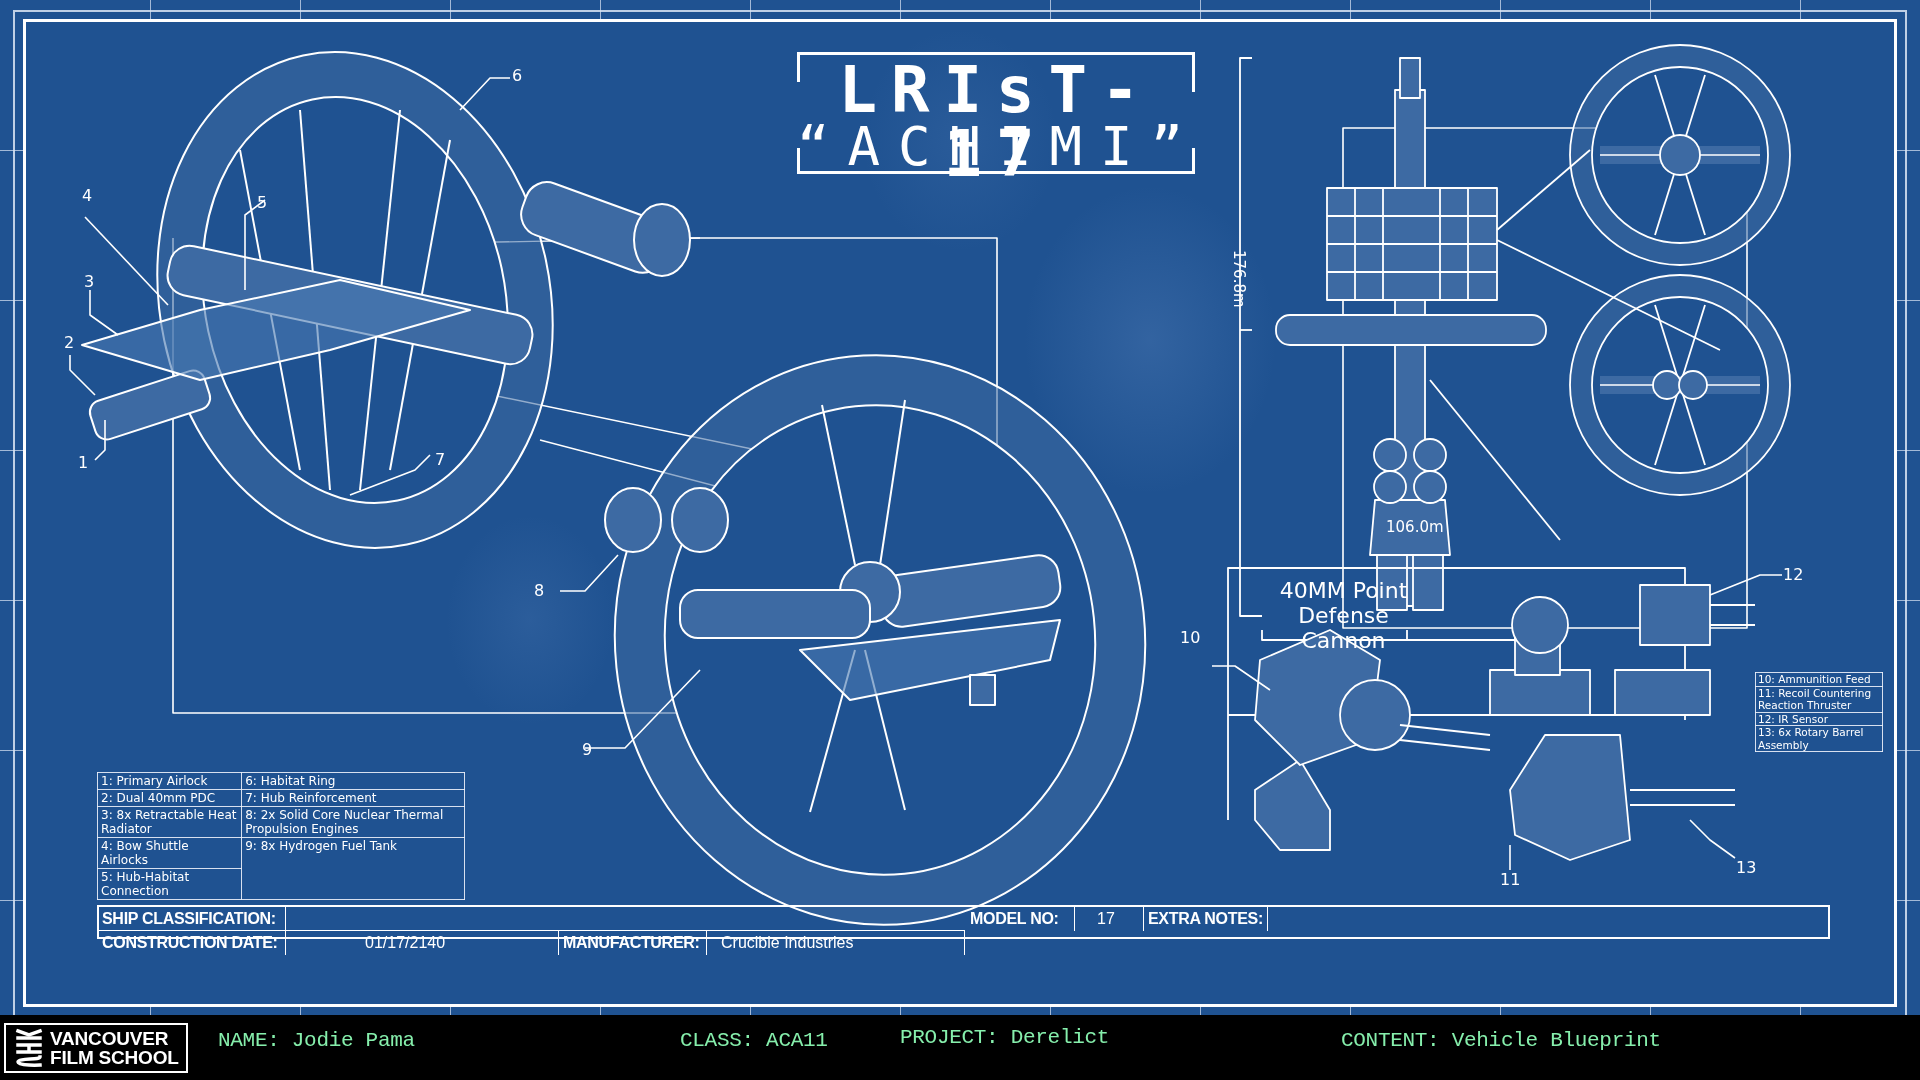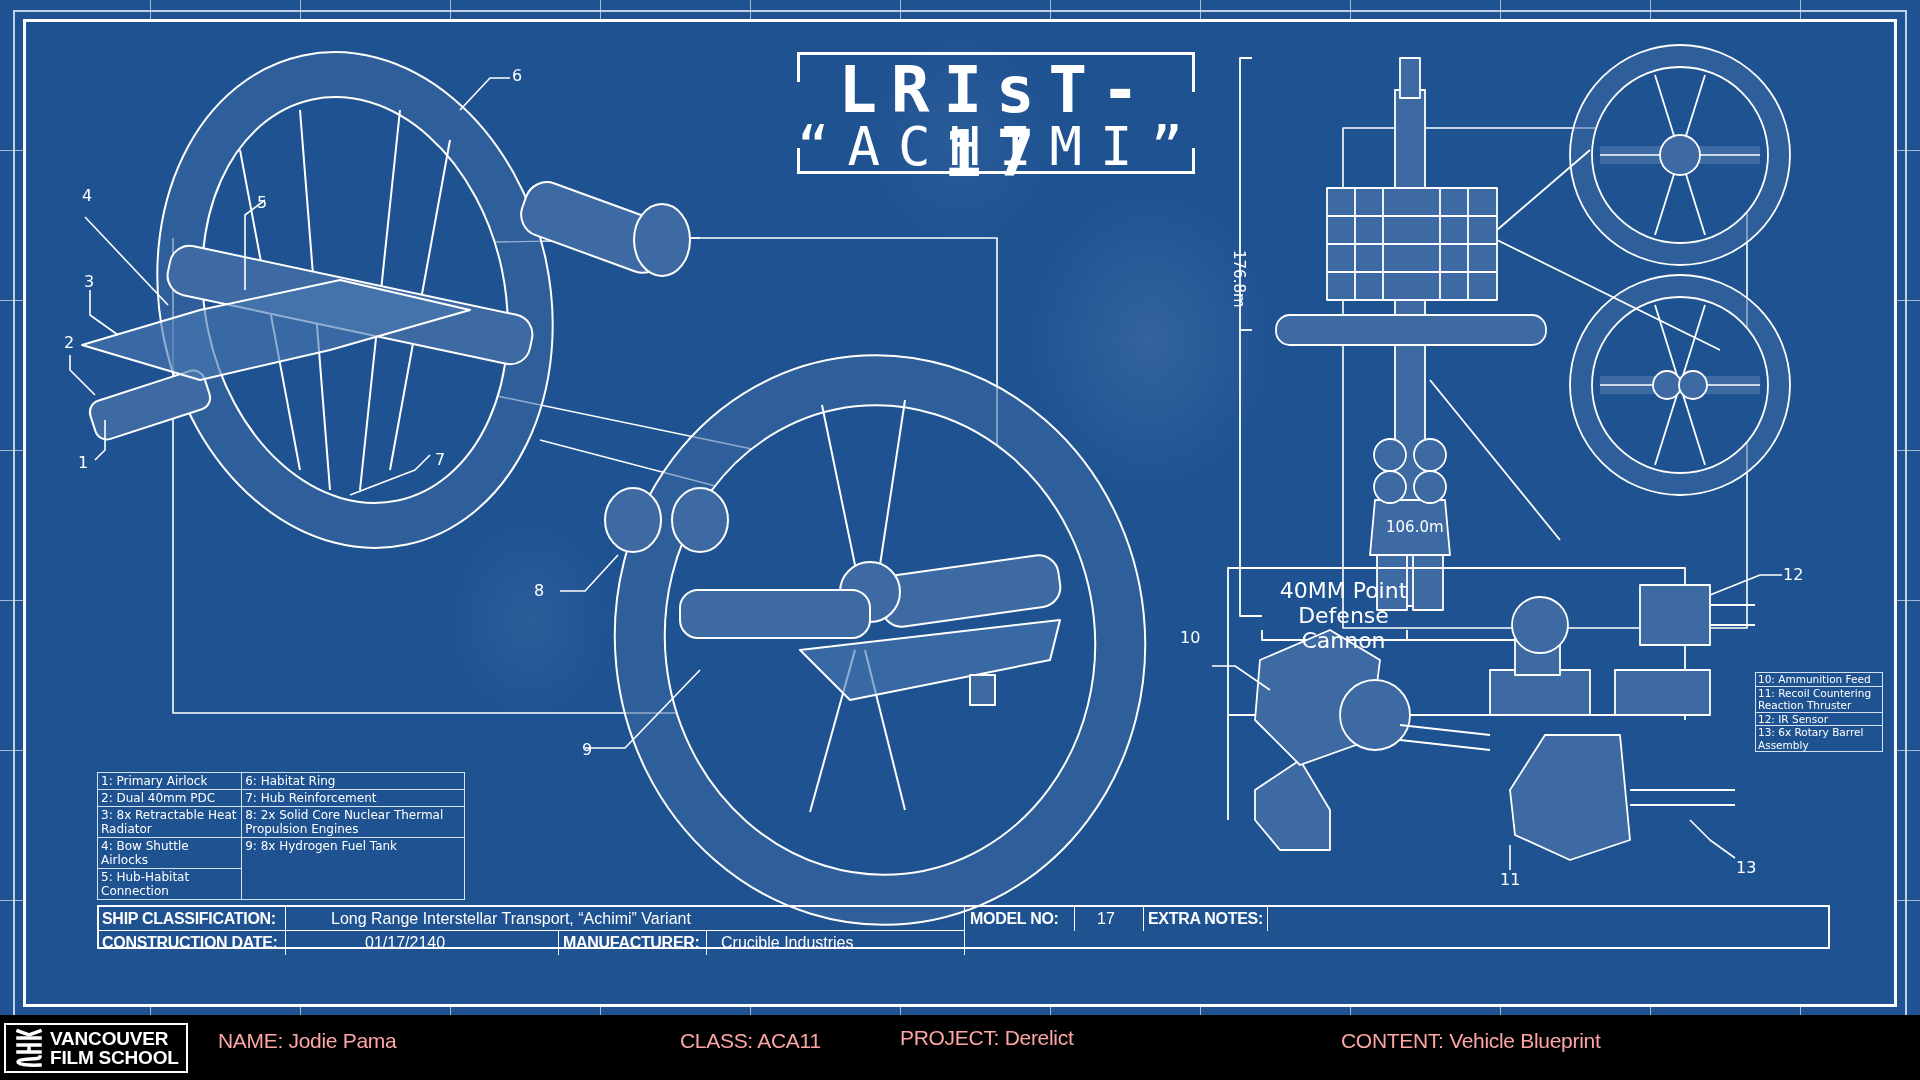--- a/index.html
+++ b/index.html
@@ -78,21 +78,21 @@
     border-collapse:collapse; font-size:12px;
     font-family:"DejaVu Sans", sans-serif;
   }
   table.legend td {
     border:1.5px solid rgba(235,240,250,0.9); padding:1px 3px; vertical-align:top;
     line-height:14px; color:#fff;
   }
 
   
   .info {
-    position:absolute; left:97px; top:905px; width:1733px; height:44px;
+    position:absolute; left:97px; top:905px; width:1733px; height:34px;
     border:2px solid #fff; box-sizing:border-box;
     font-family:"Liberation Sans", sans-serif; font-size:16px;
   }
   .info .cell {
     position:absolute; box-sizing:border-box; height:24px; line-height:23px;
     border-right:1.5px solid #fff; padding-left:3px; white-space:nowrap;
   }
   .info .hdr { font-weight:bold; letter-spacing:-0.3px; }
   .info .rowline { position:absolute; left:0; top:23px; height:0; border-top:1.5px solid #fff; }
 
@@ -120,22 +120,23 @@
     display:flex; align-items:center;
   }
   .vfs-mark {
     width:30px; height:40px; margin-left:8px; position:relative;
   }
   .vfs-text {
     font-family:"Liberation Sans", sans-serif; font-weight:bold; font-size:19px;
     line-height:19px; margin-left:6px; letter-spacing:-0.2px;
   }
   .foot-item {
-    position:absolute; top:14px; font-size:21px; line-height:24px; color:#fca5a5; white-space:nowrap;
+    position:absolute; top:14px; font-size:21px; line-height:24px; color:#86efac; white-space:nowrap;
     letter-spacing:-0.3px;
+    font-family:Liberation Mono, monospace;
   }
 </style>
 </head>
 <body>
 
 <div class="sheet">
   <div class="ticks-top"></div>
   <div class="ticks-bottom"></div>
   <div class="ticks-left"></div>
   <div class="ticks-right"></div>
@@ -346,21 +347,20 @@
     <tr>
           <td>13: 6x Rotary Barrel Assembly</td>
         </tr>
   </tbody>
     </table>
 
   <div class="info">
     <div class="rowline" style="width:866px;"></div>
 
     <div class="cell hdr" style="left:0;top:0;width:187px;">SHIP CLASSIFICATION:</div>
-    <div class="cell" style="left:187px;top:0;width:679px;padding-left:45px;">Long Range Interstellar Transport, “Achimi” Variant</div>
     <div class="cell hdr" style="left:866px;top:0;width:110px;padding-left:5px;">MODEL NO:</div>
     <div class="cell" style="left:976px;top:0;width:69px;padding-left:22px;">17</div>
     <div class="cell hdr" style="left:1045px;top:0;width:124px;padding-left:4px;">EXTRA NOTES:</div>
 
     <div class="cell hdr" style="left:0;top:24px;width:187px;">CONSTRUCTION DATE:</div>
     <div class="cell" style="left:187px;top:24px;width:273px;padding-left:79px;">01/17/2140</div>
     <div class="cell hdr" style="left:460px;top:24px;width:148px;padding-left:4px;">MANUFACTURER:</div>
     <div class="cell" style="left:608px;top:24px;width:258px;padding-left:14px;">Crucible Industries</div>
   </div>
 </div>

